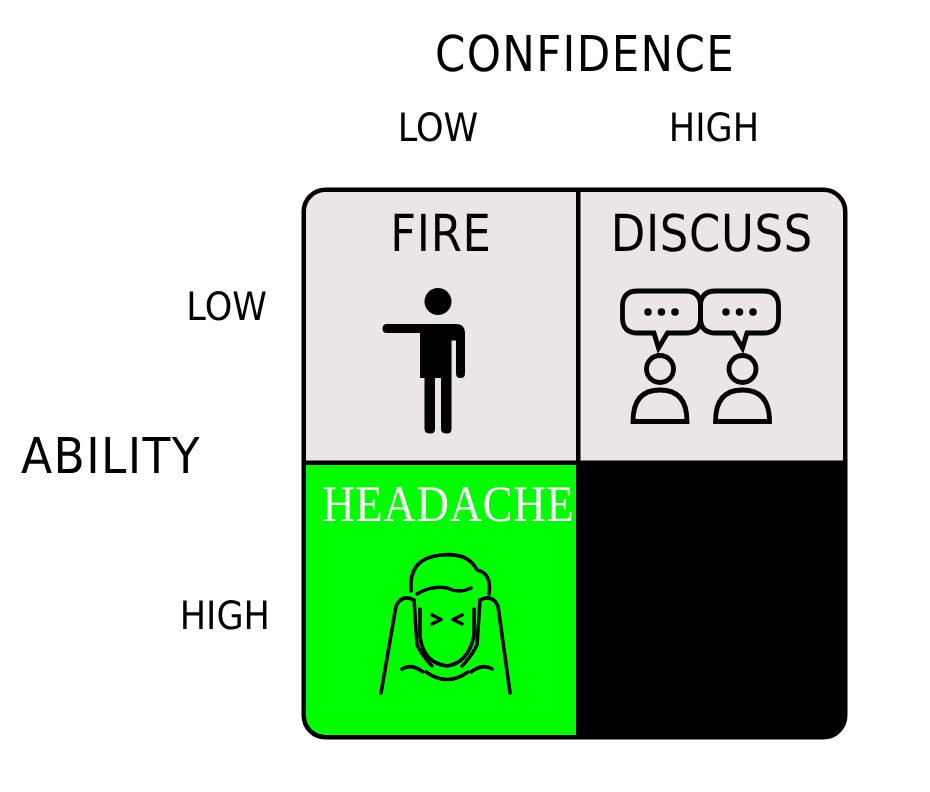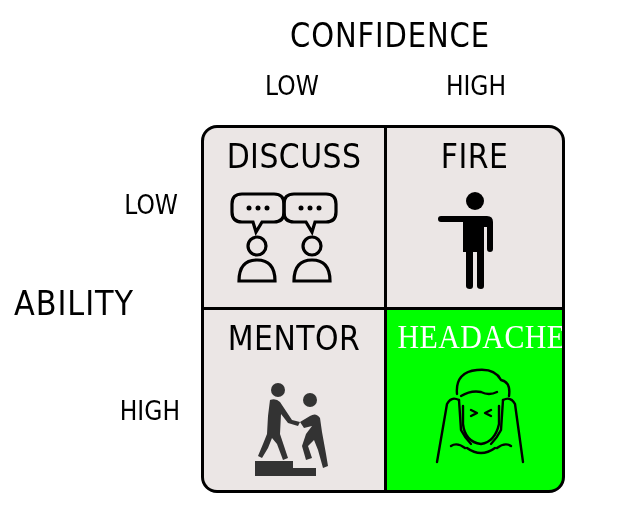--- a/index.html
+++ b/index.html
@@ -30,20 +30,30 @@
 <div class="abs col-lbl" style="left:232px;">LOW</div>
 <div class="abs col-lbl" style="left:416px;">HIGH</div>
 
 <div class="abs title-y">ABILITY</div>
 <div class="abs row-lbl" style="left:58px; top:190px;">LOW</div>
 <div class="abs row-lbl" style="left:60px; top:396px;">HIGH</div>
 
 <div class="abs grid">
 
   <div class="cell">
+    <div class="cell-label">FIRE</div>
+    <svg class="icon" style="left:48px; top:62px;" width="70" height="100" viewBox="0 0 70 100">
+      <g fill="#000">
+        <circle cx="40" cy="11" r="9"></circle>
+        <path d="M6 26 Q3 26 3 29 Q3 32 6 32 H28 V62 H31 V96 Q31 99 35 99 Q38 99 38 96 V62 H42 V96 Q42 99 46 99 Q49 99 49 96 V37 H52 V59 Q52 62 55 62 Q58 62 58 59 V32 Q58 26 52 26 Z"></path>
+      </g>
+    </svg>
+  </div>
+
+  <div class="cell">
     <div class="cell-label">DISCUSS</div>
     <svg class="icon" style="left:24px; top:58px;" width="120" height="110" viewBox="0 0 120 110">
       <g fill="none" stroke="#000" stroke-width="3.2">
         <path d="M14 8 H46 Q56 8 56 18 V26 Q56 36 46 36 H34 L28 46 L25 36 H14 Q4 36 4 26 V18 Q4 8 14 8 Z"></path>
         <path d="M66 8 H98 Q108 8 108 18 V26 Q108 36 98 36 H87 L84 46 L78 36 H66 Q56 36 56 26 V18 Q56 8 66 8 Z"></path>
         <circle cx="29" cy="60" r="9"></circle>
         <path d="M11 95 Q11 74 29 74 Q47 74 47 95 Z"></path>
         <circle cx="84" cy="60" r="9"></circle>
         <path d="M66 95 Q66 74 84 74 Q102 74 102 95 Z"></path>
       </g>
@@ -51,42 +61,20 @@
         <circle cx="21" cy="22" r="2.5"></circle>
           <circle cx="30" cy="22" r="2.5"></circle>
           <circle cx="39" cy="22" r="2.5"></circle>
         <circle cx="73" cy="22" r="2.5"></circle>
           <circle cx="82" cy="22" r="2.5"></circle>
           <circle cx="91" cy="22" r="2.5"></circle>
       </g>
     </svg>
   </div>
 
-  <div class="cell">
-    <div class="cell-label">FIRE</div>
-    <svg class="icon" style="left:48px; top:62px;" width="70" height="100" viewBox="0 0 70 100">
-      <g fill="#000">
-        <circle cx="40" cy="11" r="9"></circle>
-        <path d="M6 26 Q3 26 3 29 Q3 32 6 32 H28 V62 H31 V96 Q31 99 35 99 Q38 99 38 96 V62 H42 V96 Q42 99 46 99 Q49 99 49 96 V37 H52 V59 Q52 62 55 62 Q58 62 58 59 V32 Q58 26 52 26 Z"></path>
-      </g>
-    </svg>
-  </div>
-
-  <div class="cell">
-    <div class="cell-label">MENTOR</div>
-    <svg class="icon" style="left:46px; top:66px;" width="90" height="100" viewBox="0 0 90 100">
-      <g fill="#333">
-        <circle cx="28" cy="14" r="7"></circle>
-        <path d="M20 24 Q26 22 30 26 L42 44 L50 46 L48 50 L38 47 L31 38 L30 58 L34 70 L38 82 L33 84 L27 68 L22 62 L18 72 L12 82 L8 80 L13 68 L17 58 L18 40 Z"></path>
-        <circle cx="60" cy="24" r="7"></circle>
-        <path d="M50 46 L60 40 Q66 36 70 42 L72 56 L76 78 L78 90 L73 92 L68 74 L64 64 L58 70 L62 82 L56 84 L52 70 L56 58 L62 50 L54 52 Z"></path>
-        <path d="M5 85 H43 V92 H66 V100 H5 Z"></path>
-      </g>
-    </svg>
-  </div>
 
   <div class="cell hl">
     <div class="cell-label">HEADACHE</div>
     <svg class="icon" style="left:44px; top:56px;" width="96" height="108" viewBox="0 0 96 108">
       <g fill="none" stroke="#000" stroke-width="2.4" stroke-linejoin="round" stroke-linecap="round">
         <path d="M26 28 Q24 6 46 4 Q64 2 70 14 Q80 16 78 30"></path>
         <path d="M30 30 Q40 24 50 26 Q58 30 66 26"></path>
         <path d="M32 40 V58 Q34 76 50 78 Q64 76 68 58 V40"></path>
         <path d="M40 44 L46 47 L40 50"></path>
         <path d="M60 44 L54 47 L60 50"></path>

